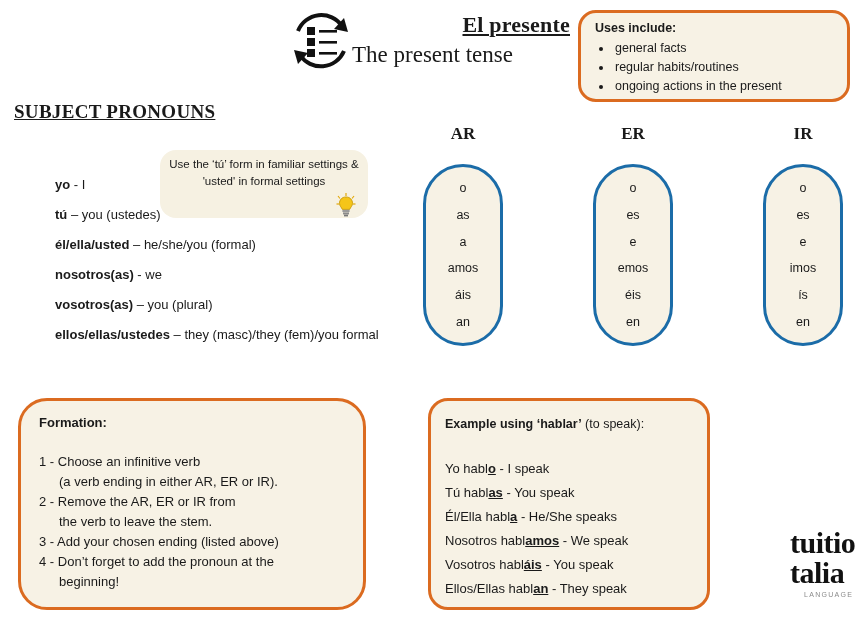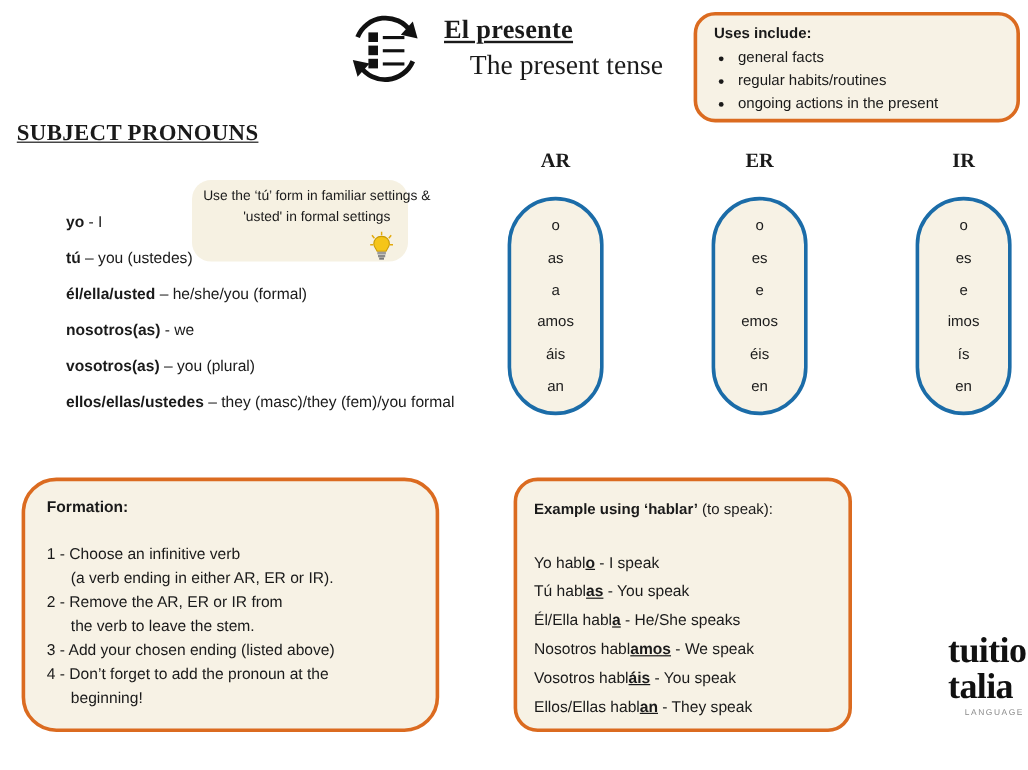--- a/index.html
+++ b/index.html
@@ -10,29 +10,28 @@
     color:#1a1a1a;
     overflow:hidden;
     position:relative;
   }
   .page{position:relative;width:857px;height:642px;}
 
   
   .hdr-icon{position:absolute;left:288px;top:10px;width:66px;height:62px;}
   .hdr-title{
     position:absolute;left:370px;top:12px;width:200px;
-    text-align:left;
+    text-align:right;
     font-family:"Liberation Serif", serif;
     font-size:22px;font-weight:bold;
     text-decoration:underline;
     letter-spacing:.2px;
   }
   .hdr-sub{
     position:absolute;left:352px;top:42px;width:240px;
-    text-align:center;
     font-family:"Liberation Serif", serif;
     font-size:23px;font-weight:normal;
     color:#1a1a1a;
   }
 
   
   .obox{
     position:absolute;
     background:#F7F2E5;
     border:3px solid #DB6B20;
@@ -52,21 +51,21 @@
     font-family:"Liberation Serif", serif;
     font-size:19px;font-weight:bold;text-decoration:underline;
     letter-spacing:.3px;
   }
   .pron-list{position:absolute;left:14px;top:170px;width:400px;margin-left:41px;}
   .pron{font-size:13px;line-height:30px;white-space:nowrap;}
   .pron b{font-weight:bold;}
 
   
   #tip-bubble{
-    position:absolute;left:160px;top:150px;width:180px;height:68px;
+    position:absolute;left:160px;top:150px;width:208px;height:68px;
     background:#F6F1E2;border-radius:16px;box-sizing:border-box;
   }
   .tip-text{
     position:absolute;left:8px;top:6px;width:192px;
     text-align:center;font-size:11.5px;line-height:17px;color:#1a1a1a;
   }
   .bulb{position:absolute;right:12px;bottom:1px;width:20px;height:24px;}
 
   
   .col-head{

